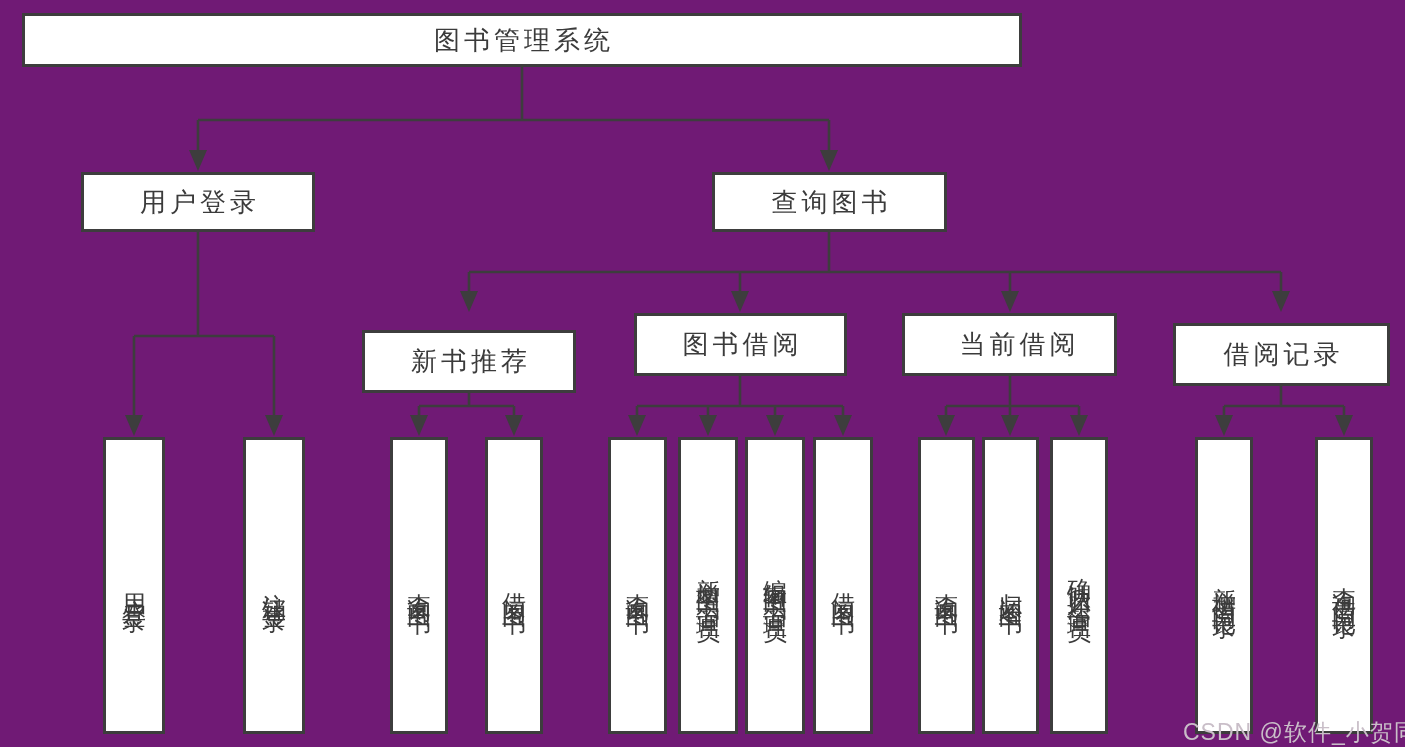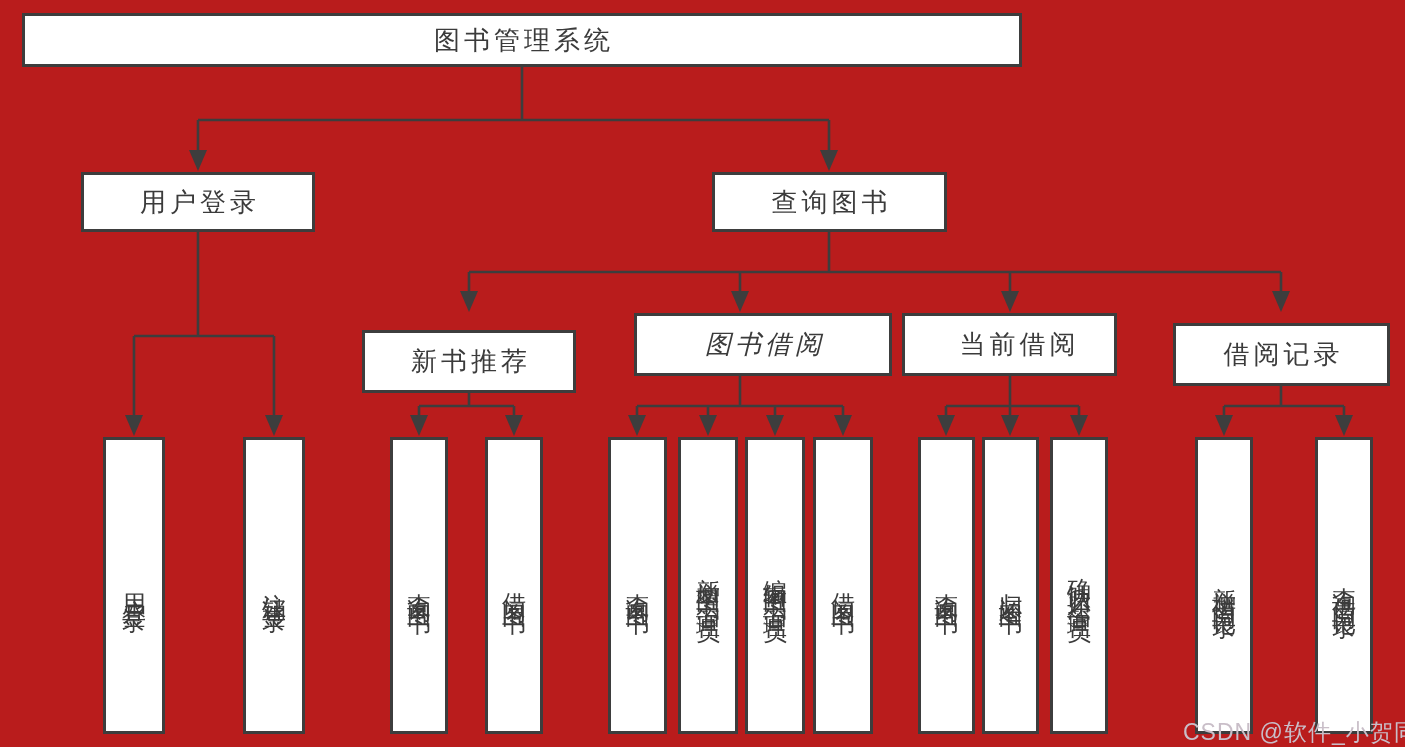--- a/index.html
+++ b/index.html
@@ -1,17 +1,17 @@
 <!DOCTYPE html>
 <html><head>
 <meta charset="utf-8">
 <style>
   html,body{margin:0;padding:0;background:#ffffff;}
   .canvas{
-    position:relative;width:1405px;height:747px;background:#b91c1c;
+    position:relative;width:1405px;height:747px;background:#701a75;
     font-family:"Liberation Sans","DejaVu Sans",sans-serif;
     color:#3b3b3b;overflow:hidden;
   }
   .connectors{position:absolute;left:0;top:0;}
   .connectors path{stroke:#3d3d3d;stroke-width:2.6;fill:none;}
   .connectors polygon{fill:#3d3d3d;stroke:none;}
   .node{
     position:absolute;box-sizing:border-box;
     border:3px solid #3d3d3d;background:#ffffff;
     display:flex;align-items:center;justify-content:center;
@@ -76,21 +76,21 @@
       <polygon points="1335,415 1353,415 1344,436"></polygon>
     </g>
   </svg>
 
   <div class="node" style="left:22px;top:13px;width:1000px;height:54px;">图书管理系统</div>
 
   <div class="node" style="left:81px;top:172px;width:234px;height:60px;">用户登录</div>
   <div class="node" style="left:712px;top:172px;width:235px;height:60px;">查询图书</div>
 
   <div class="node" style="left:362px;top:313px;width:214px;height:63px;margin-top:17px;">新书推荐</div>
-  <div class="node" style="left:634px;top:313px;width:258px;height:63px;font-style:italic;">图书借阅</div>
+  <div class="node" style="left:634px;top:313px;width:213px;height:63px;">图书借阅</div>
   <div class="node" style="left:902px;top:313px;width:215px;height:63px;padding-left:16px;">当前借阅</div>
   <div class="node" style="left:1173px;top:323px;width:217px;height:63px;">借阅记录</div>
 
   <div class="node leaf" style="left:103px;top:437px;width:62px;height:297px;">用户登录</div>
   <div class="node leaf" style="left:243px;top:437px;width:62px;height:297px;">注销登录</div>
 
   <div class="node leaf" style="left:390px;top:437px;width:58px;height:297px;">查询图书</div>
   <div class="node leaf" style="left:485px;top:437px;width:58px;height:297px;">借阅图书</div>
 
   <div class="node leaf" style="left:608px;top:437px;width:59px;height:297px;">查询图书</div>

